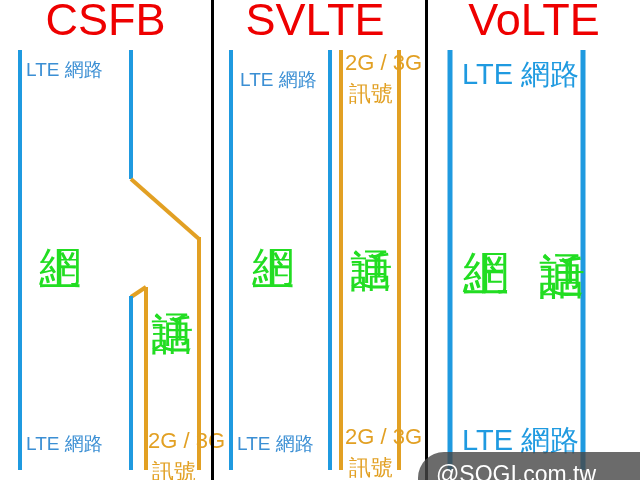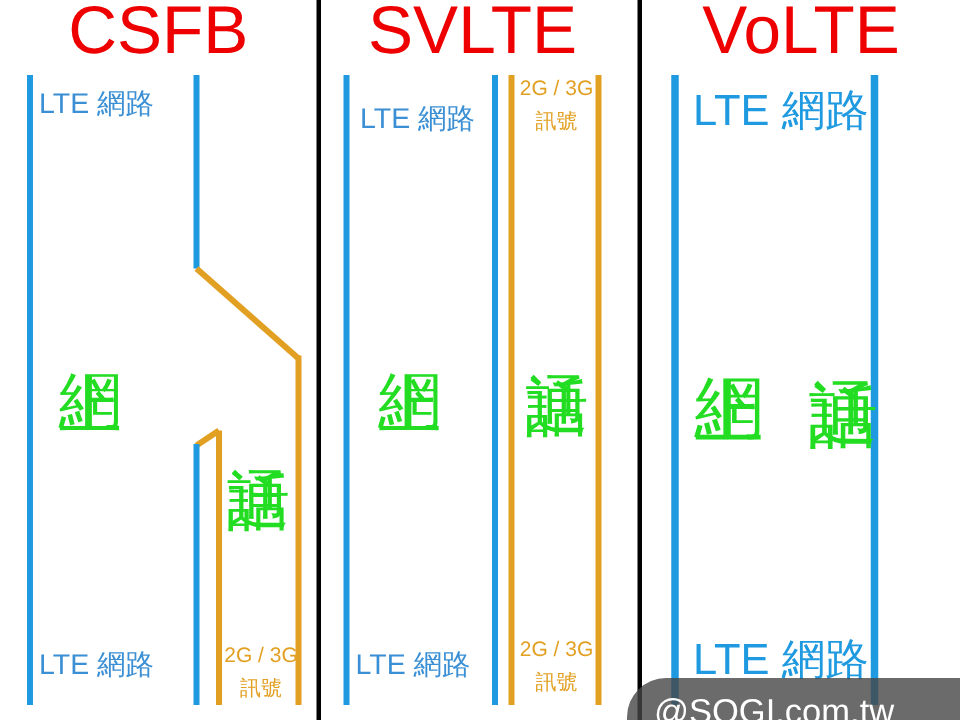--- a/index.html
+++ b/index.html
@@ -79,21 +79,21 @@
   .label-lte {
     color: #3b8fd4;
     font-size: 19px;
   }
   .label-lte-big {
     color: #1f9ae0;
     font-size: 29px;
   }
   .label-2g3g {
     color: #e2a023;
-    font-size: 14px;
+    font-size: 22px;
     text-align: center;
   }
   .label-2g3g .l2 { display: block; margin-top: 6px; }
 
   
   .vlabel {
     position: absolute;
     color: #22dd22;
     font-size: 42px;
     line-height: 0.98;

